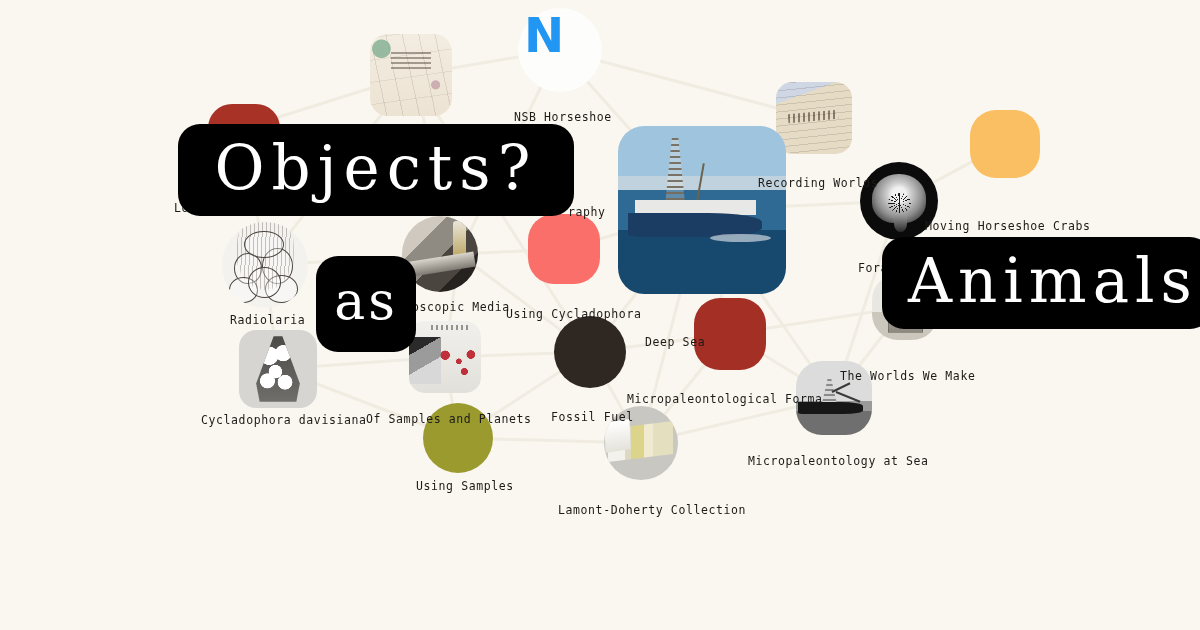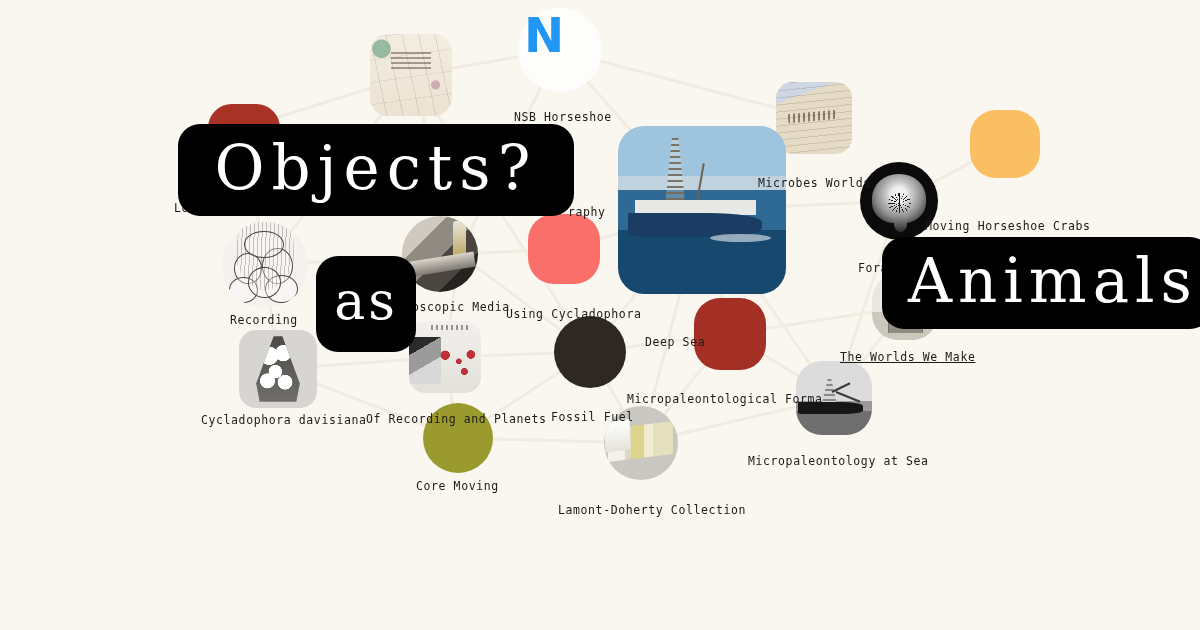--- a/index.html
+++ b/index.html
@@ -323,34 +323,34 @@
       <div class="node soft img-ship-bw" style="left: 796px; top: 361px; width: 76px; height: 74px;">
         <span class="supb"></span>
         <span class="boom1"></span>
         <span class="boom2"></span>
         <span class="hullb"></span>
       </div>
     </div>
   <div id="labels-layer">
       <div class="label" style="left: 174px; top: 203px; color: rgb(29, 27, 24);">Lo</div>
       <div class="label" style="left: 514px; top: 112px; color: rgb(29, 27, 24);">NSB Horseshoe</div>
-      <div class="label" style="left: 758px; top: 178px; color: rgb(29, 27, 24);">Microbes Worlds</div>
+      <div class="label" style="left: 758px; top: 178px; color: rgb(29, 27, 24);">Recording Worlds</div>
       <div class="label" style="left: 925px; top: 205px; color: rgb(29, 27, 24); margin-top: 16px;">Moving Horseshoe Crabs</div>
       <div class="label" style="left: 568px; top: 207px; color: rgb(29, 27, 24);">raphy</div>
-      <div class="label" style="left: 230px; top: 315px; color: rgb(29, 27, 24);">Recording</div>
+      <div class="label" style="left: 230px; top: 315px; color: rgb(29, 27, 24);">Radiolaria</div>
       <div class="label" style="left: 412px; top: 302px; color: rgb(29, 27, 24);">oscopic Media</div>
       <div class="label" style="left: 506px; top: 309px; color: rgb(29, 27, 24);">Using Cycladophora</div>
       <div class="label" style="left: 645px; top: 337px; color: rgb(29, 27, 24); text-align: center;">Deep Sea</div>
       <div class="label" style="left: 858px; top: 263px; color: rgb(29, 27, 24);">Fora</div>
       <div class="label" style="left: 201px; top: 415px; color: rgb(29, 27, 24);">Cycladophora davisiana</div>
-      <div class="label" style="left: 366px; top: 414px; color: rgb(29, 27, 24);">Of Recording and Planets</div>
+      <div class="label" style="left: 366px; top: 414px; color: rgb(29, 27, 24);">Of Samples and Planets</div>
       <div class="label" style="left: 551px; top: 412px; color: rgb(29, 27, 24);">Fossil Fuel</div>
       <div class="label" style="left: 627px; top: 394px; color: rgb(29, 27, 24);">Micropaleontological Forma</div>
-      <div class="label" style="left: 840px; top: 352px; color: rgb(29, 27, 24); text-decoration: underline;">The Worlds We Make</div>
+      <div class="label" style="left: 840px; top: 371px; color: rgb(29, 27, 24);">The Worlds We Make</div>
       <div class="label" style="left: 748px; top: 456px; color: rgb(29, 27, 24);">Micropaleontology at Sea</div>
-      <div class="label" style="left: 416px; top: 481px; color: rgb(29, 27, 24);">Core Moving</div>
+      <div class="label" style="left: 416px; top: 481px; color: rgb(29, 27, 24);">Using Samples</div>
       <div class="label" style="left: 558px; top: 505px; color: rgb(29, 27, 24);">Lamont-Doherty Collection</div>
     </div>
 
   <div class="chip" id="chip-as">as</div>
   <div class="chip" id="chip-objects">Objects?</div>
   <div class="chip" id="chip-animals">Animals</div>
 </div>
 
 </body></html>

